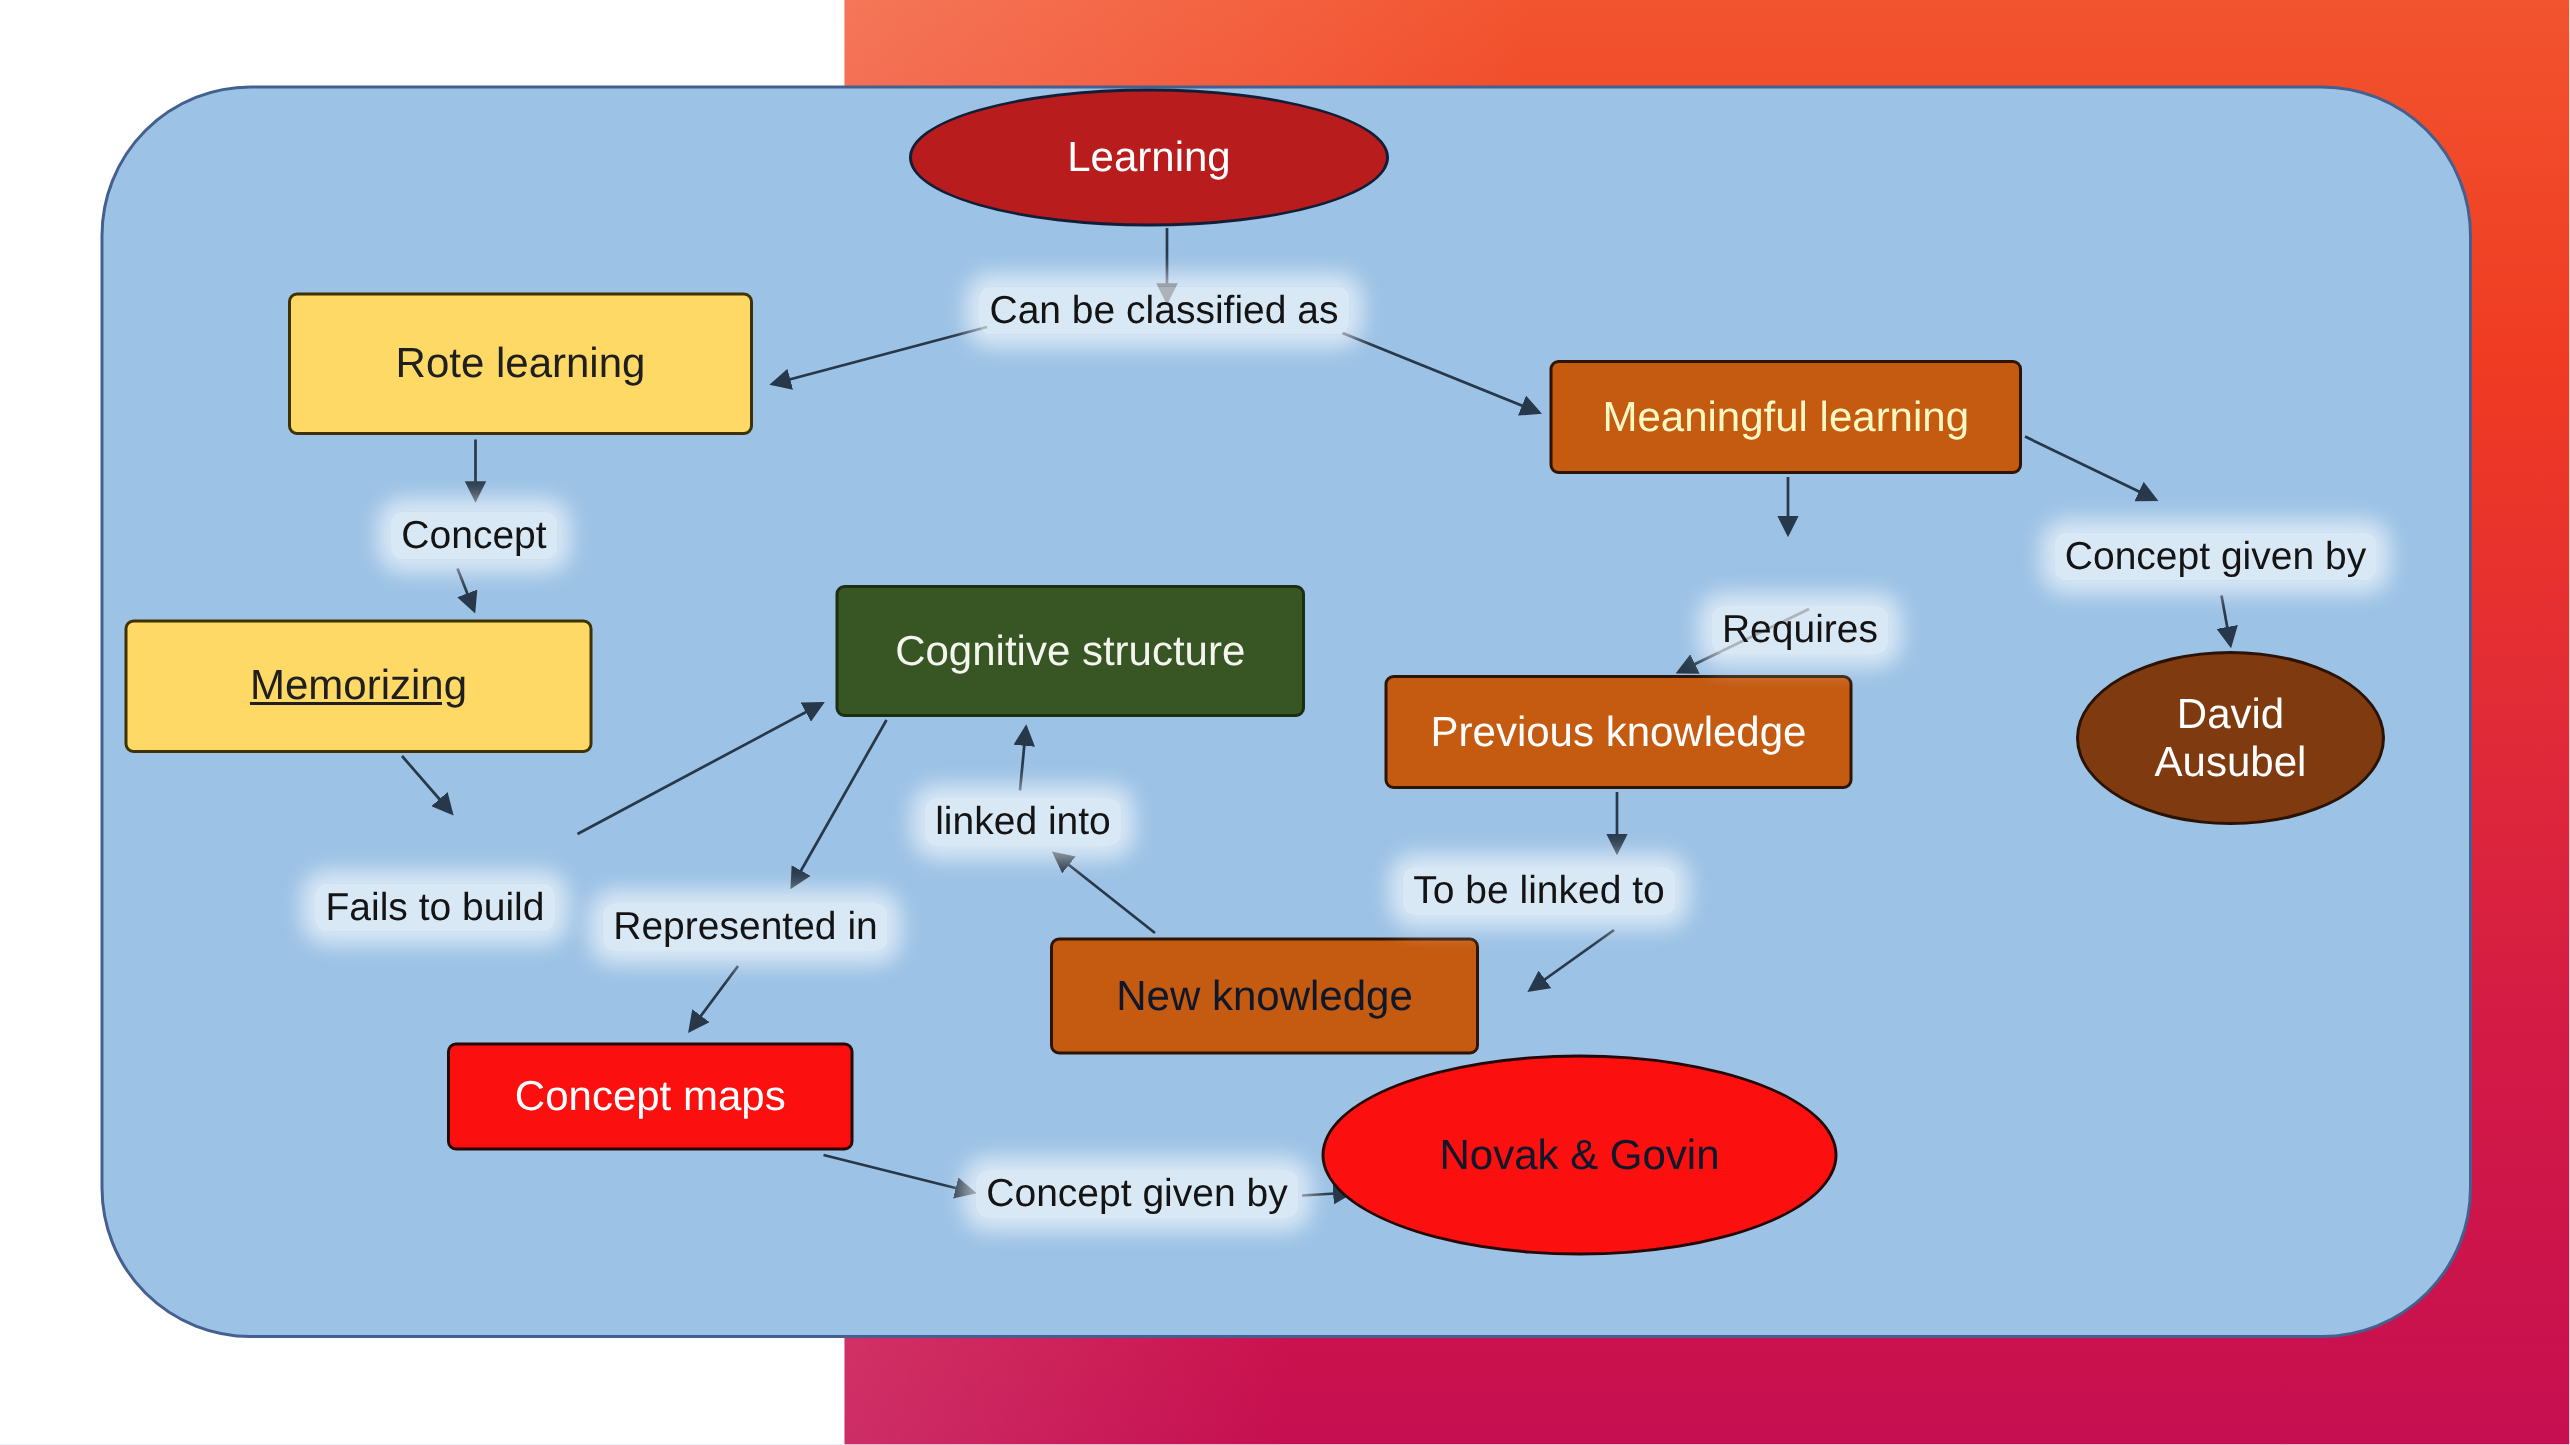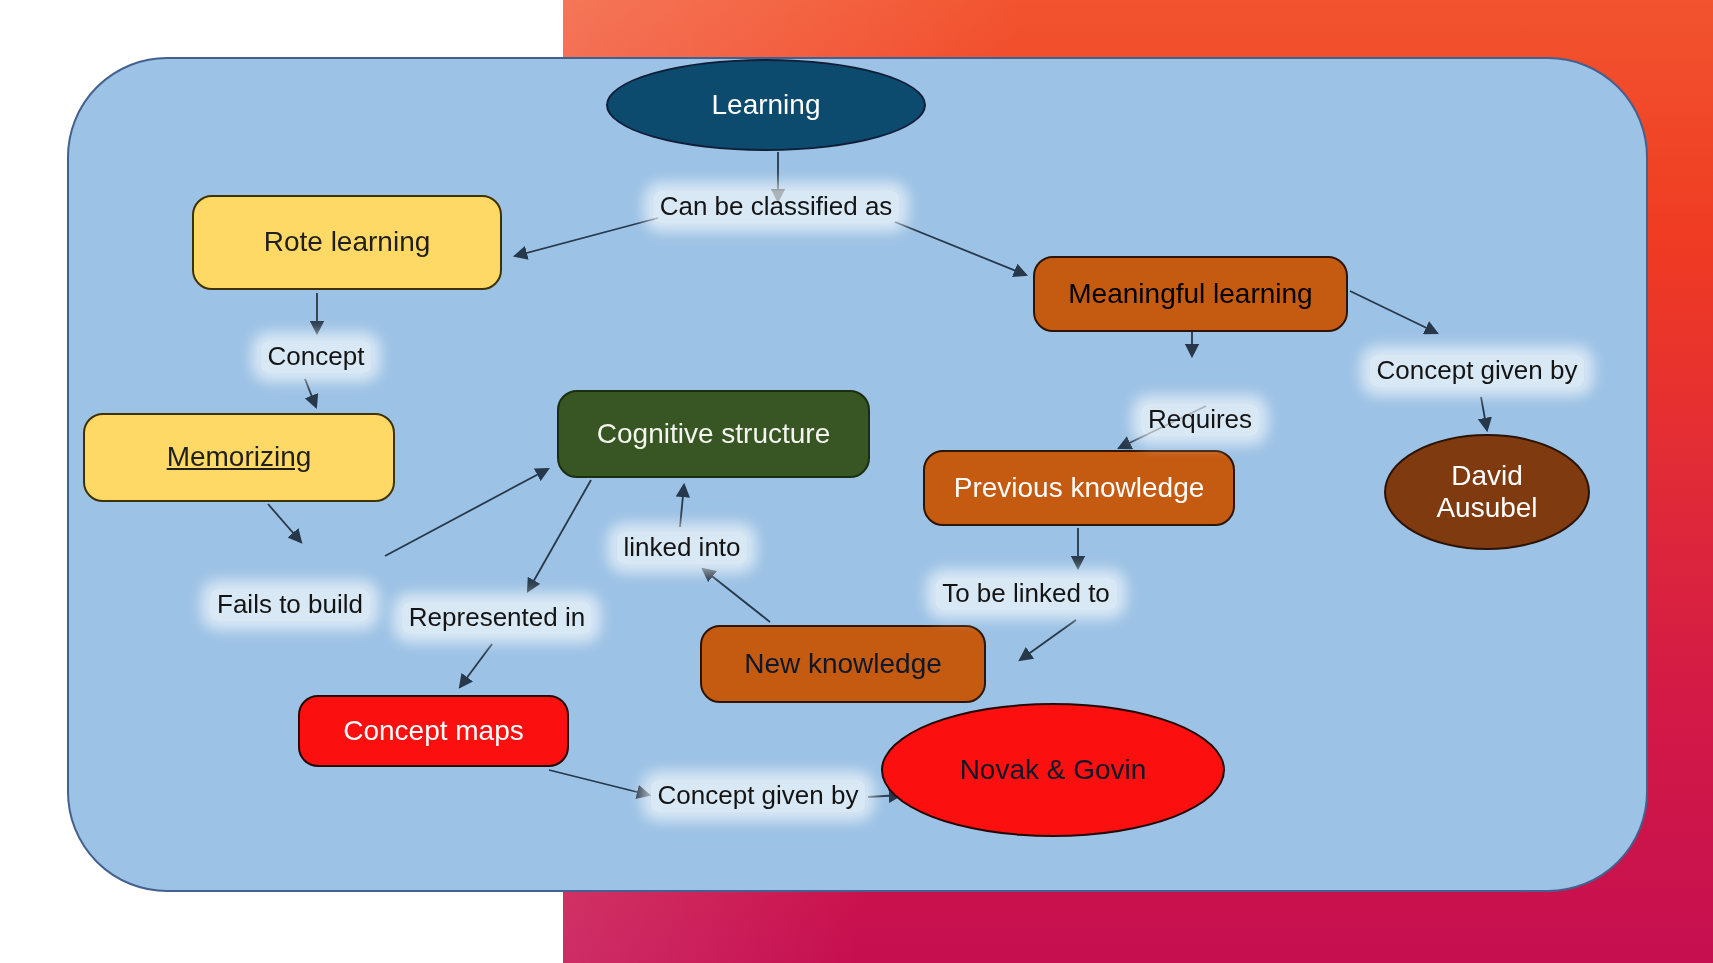--- a/index.html
+++ b/index.html
@@ -43,21 +43,21 @@
     position: absolute;
     display: flex;
     align-items: center;
     justify-content: center;
     text-align: center;
     box-sizing: border-box;
     font-size: 28px;
     line-height: 1.15;
     border: 2.5px solid transparent;
   }
-  .node.rect { border-radius: 20px; }
+  .node.rect { border-radius: 6px; }
   .node.ellipse { border-radius: 50%; padding: 0 38px; }
   .node.label {
     transform: translate(-50%, -50%);
     font-size: 26px;
     color: #141414;
     background: rgba(255,255,255,0.62);
     box-shadow: 0 0 14px 9px rgba(255,255,255,0.62);
     border-radius: 8px;
     border: none;
     padding: 1px 7px;
@@ -92,25 +92,25 @@
         <line x1="1078" y1="528" x2="1078" y2="568" stroke="#26384a" stroke-width="1.8" marker-end="url(#ah)"></line>
         <line x1="1076" y1="620" x2="1020" y2="660" stroke="#26384a" stroke-width="1.8" marker-end="url(#ah)"></line>
         <line x1="1350" y1="291" x2="1437" y2="333" stroke="#26384a" stroke-width="1.8" marker-end="url(#ah)"></line>
         <line x1="1481" y1="397" x2="1487" y2="430" stroke="#26384a" stroke-width="1.8" marker-end="url(#ah)"></line>
         <line x1="492" y1="644" x2="460" y2="687" stroke="#26384a" stroke-width="1.8" marker-end="url(#ah)"></line>
         <line x1="549" y1="770" x2="649" y2="795" stroke="#26384a" stroke-width="1.8" marker-end="url(#ah)"></line>
         <line x1="868" y1="797" x2="901" y2="795" stroke="#26384a" stroke-width="1.8" marker-end="url(#ah)"></line>
       </g>
   </svg>
   <div id="nodes">
-      <div class="node ellipse" style="left: 606px; top: 59px; width: 320px; height: 92px; background: #0c4a6e; border-color: rgb(16, 30, 56); color: rgb(255, 255, 255);">Learning</div>
+      <div class="node ellipse" style="left: 606px; top: 59px; width: 320px; height: 92px; background: #b91c1c; border-color: rgb(16, 30, 56); color: rgb(255, 255, 255);">Learning</div>
       <div class="node rect" style="left: 192px; top: 195px; width: 310px; height: 95px; background: rgb(255, 217, 102); border-color: rgb(62, 50, 0); color: rgb(31, 31, 31);">Rote learning</div>
       <div class="node rect" style="left: 83px; top: 413px; width: 312px; height: 89px; background: rgb(255, 217, 102); border-color: rgb(62, 50, 0); color: rgb(31, 31, 31); text-decoration: underline;">Memorizing</div>
       <div class="node rect" style="left: 557px; top: 390px; width: 313px; height: 88px; background: rgb(55, 86, 35); border-color: rgb(28, 46, 16); color: rgb(245, 245, 239);">Cognitive structure</div>
-      <div class="node rect" style="left: 1033px; top: 256px; width: 315px; height: 76px; background: rgb(197, 90, 17); border-color: rgb(46, 21, 3); color: #000000; text-align: right;">Meaningful learning</div>
+      <div class="node rect" style="left: 1033px; top: 240px; width: 315px; height: 76px; background: rgb(197, 90, 17); border-color: rgb(46, 21, 3); color: #fef9c3; text-align: right;">Meaningful learning</div>
       <div class="node rect" style="left: 923px; top: 450px; width: 312px; height: 76px; background: rgb(197, 90, 17); border-color: rgb(46, 21, 3); color: rgb(255, 255, 255);">Previous knowledge</div>
       <div class="node rect" style="left: 700px; top: 625px; width: 286px; height: 78px; background: rgb(197, 90, 17); border-color: rgb(46, 21, 3); color: #0f172a;">New knowledge</div>
       <div class="node rect" style="left: 298px; top: 695px; width: 271px; height: 72px; background: rgb(251, 15, 15); border-color: rgb(38, 7, 7); color: rgb(255, 255, 255);">Concept maps</div>
       <div class="node ellipse" style="left: 881px; top: 703px; width: 344px; height: 134px; background: rgb(251, 15, 15); border-color: rgb(38, 7, 7); color: #0f172a;">Novak &amp; Govin</div>
       <div class="node ellipse" style="left: 1384px; top: 434px; width: 206px; height: 116px; background: rgb(127, 58, 16); border-color: rgb(42, 18, 4); color: rgb(255, 255, 255);">David Ausubel</div>
       <div class="node label" style="left: 776px; top: 207px; text-align: right;">Can be classified as</div>
       <div class="node label" style="left: 316px; top: 357px;">Concept</div>
       <div class="node label" style="left: 290px; top: 557px; margin-top: 48px;">Fails to build</div>
       <div class="node label" style="left: 497px; top: 618px;">Represented in</div>
       <div class="node label" style="left: 682px; top: 548px;">linked into</div>

